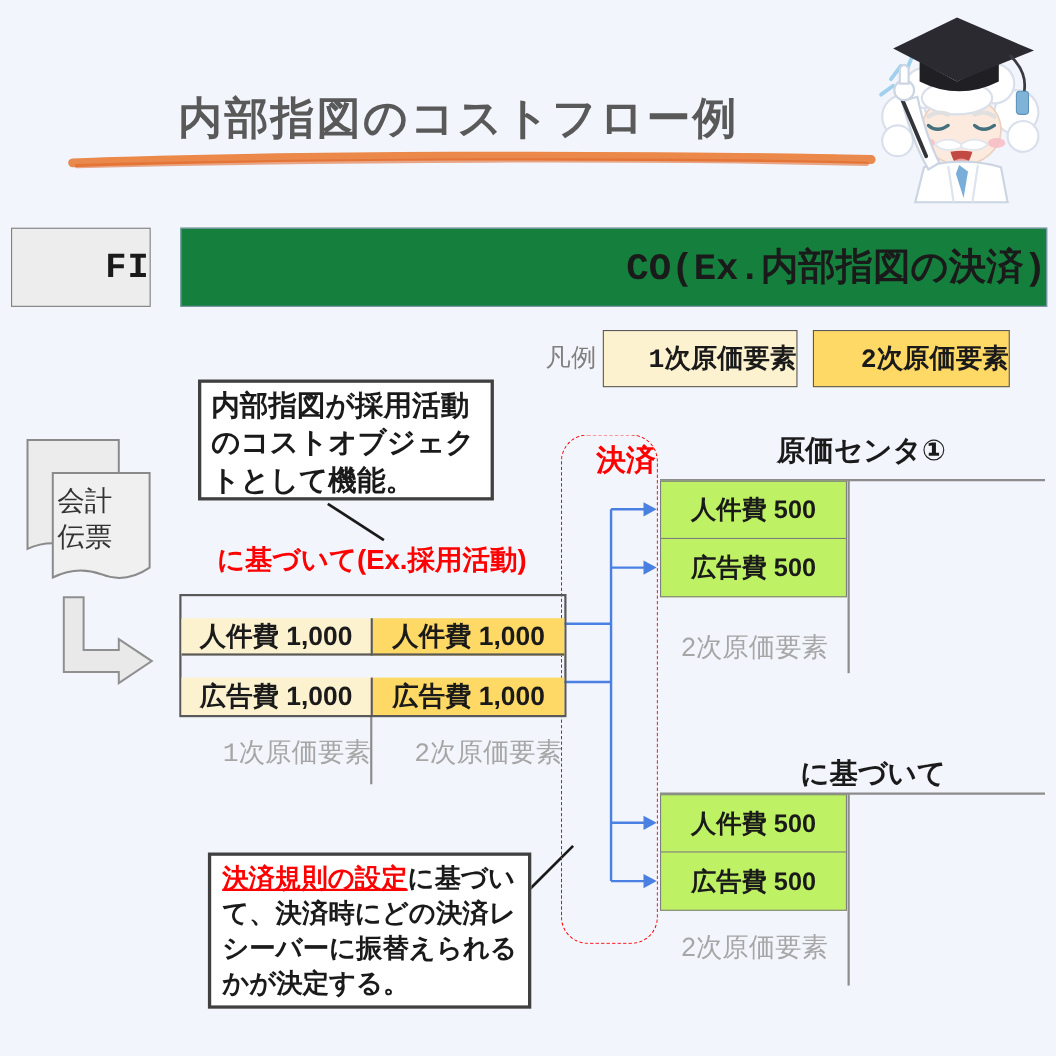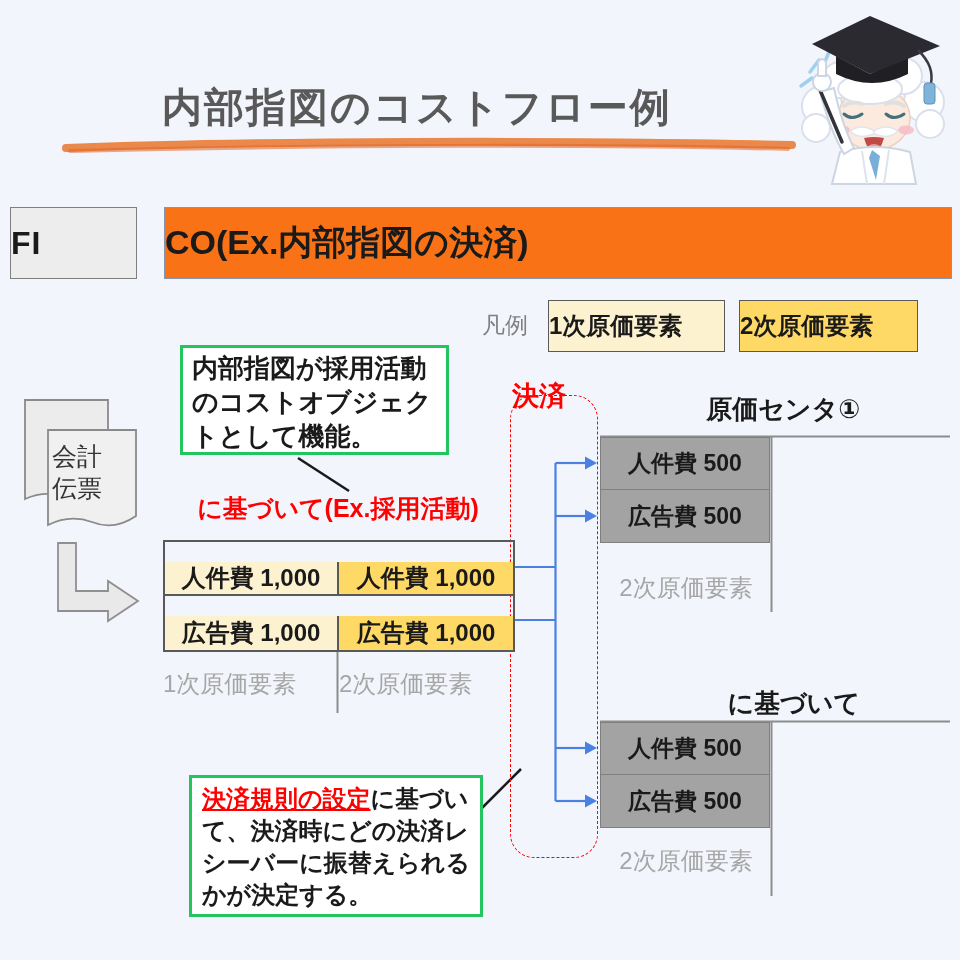--- a/index.html
+++ b/index.html
@@ -3,21 +3,21 @@
 <meta charset="utf-8">
 <style>
   html,body{margin:0;padding:0;}
   body{
     width:960px;height:960px;position:relative;overflow:hidden;
     background:#f3f5fc;
     font-family:"Liberation Sans","DejaVu Sans",sans-serif;
     color:#1a1a1a;
   }
   .abs{position:absolute;}
-  .ctr{display:flex;align-items:center;justify-content:flex-start;}
+  .ctr{display:flex;align-items:center;justify-content:flex-end;font-family:Liberation Mono, monospace;}
   svg{display:block;}
 
   
   #bg-lines{left:0;top:0;z-index:1;}
   #settlement-frame{z-index:2;}
   #connectors{left:0;top:0;z-index:3;}
   .content{z-index:4;}
   #mascot{z-index:2;}
 
   
@@ -27,34 +27,34 @@
   }
 
   
   #fi-box{
     left:10px;top:207px;width:125px;height:70px;
     background:#ededed;border:1.5px solid #7f7f7f;
     font-size:32px;font-weight:600;letter-spacing:1px;
   }
   #co-box{
     left:164px;top:207px;width:786px;height:70px;
-    background:#f97316;border:1.5px solid #8496b0;
+    background:#15803d;border:1.5px solid #8496b0;
     font-size:34px;font-weight:600;
   }
 
   
   #legend-caption{left:482px;top:308px;width:60px;height:34px;
     font-size:23px;color:#808080;}
   .legend-box{height:50px;border:1.5px solid #595959;
     font-size:24px;font-weight:600;}
   #legend-primary{left:548px;top:300px;width:175px;background:#fdf2cf;}
   #legend-secondary{left:739px;top:300px;width:177px;background:#ffd966;}
 
   
-  .callout{background:#ffffff;border:3px solid #22c55e;box-sizing:border-box;}
+  .callout{background:#ffffff;border:3px solid #404040;box-sizing:border-box;}
   #callout-top{
     left:180px;top:345px;width:269px;height:110px;
     padding:3px 9px;font-size:26px;font-weight:600;line-height:34px;
   }
   #callout-bottom{
     left:189px;top:775px;width:294px;height:142px;
     padding:5px 10px;font-size:24px;font-weight:600;line-height:32px;
   }
   #callout-bottom .hl{color:#ff0000;text-decoration:underline;margin-top:19px;}
 
@@ -79,31 +79,31 @@
   #order-table .r-top{border-bottom:2px solid #595959;}
   .order-footnote{top:668px;height:32px;font-size:24px;color:#a6a6a6;}
   #order-footnote-primary{left:163px;width:174px;}
   #order-footnote-secondary{left:339px;width:172px;}
 
   
   #settlement-frame{
     left:510px;top:395px;width:88px;height:463px;
     border:1.6px dashed #ff0000;border-radius:24px;box-sizing:border-box;
   }
-  #settlement-label{left:512px;top:379px;width:84px;height:34px;
+  #settlement-label{left:512px;top:401px;width:84px;height:34px;
     font-size:27px;font-weight:bold;color:#ff0000;}
 
   
   .cc-title{left:690px;width:170px;height:30px;
     font-size:26px;font-weight:600;text-align:right;}
   #cc1-title{top:392px;}
   #cc2-title{top:686px;}
   .cc-stack{
     left:600px;width:170px;
-    border:1.5px solid #7f7f7f;background:#a3a3a3;box-sizing:border-box;
+    border:1.5px solid #7f7f7f;background:#bef264;box-sizing:border-box;
   }
   .cc-stack .row{height:52px;display:flex;align-items:center;justify-content:center;
     font-size:23px;font-weight:bold;box-sizing:border-box;}
   .cc-stack .row:first-child{border-bottom:1.5px solid #7f7f7f;}
   #cc1-stack{top:437px;height:106px;}
   #cc2-stack{top:722px;height:106px;}
   .cc-footnote{left:606px;width:160px;height:30px;font-size:24px;color:#a6a6a6;
     text-align:center;}
   #cc1-footnote{top:572px;}
   #cc2-footnote{top:845px;}

